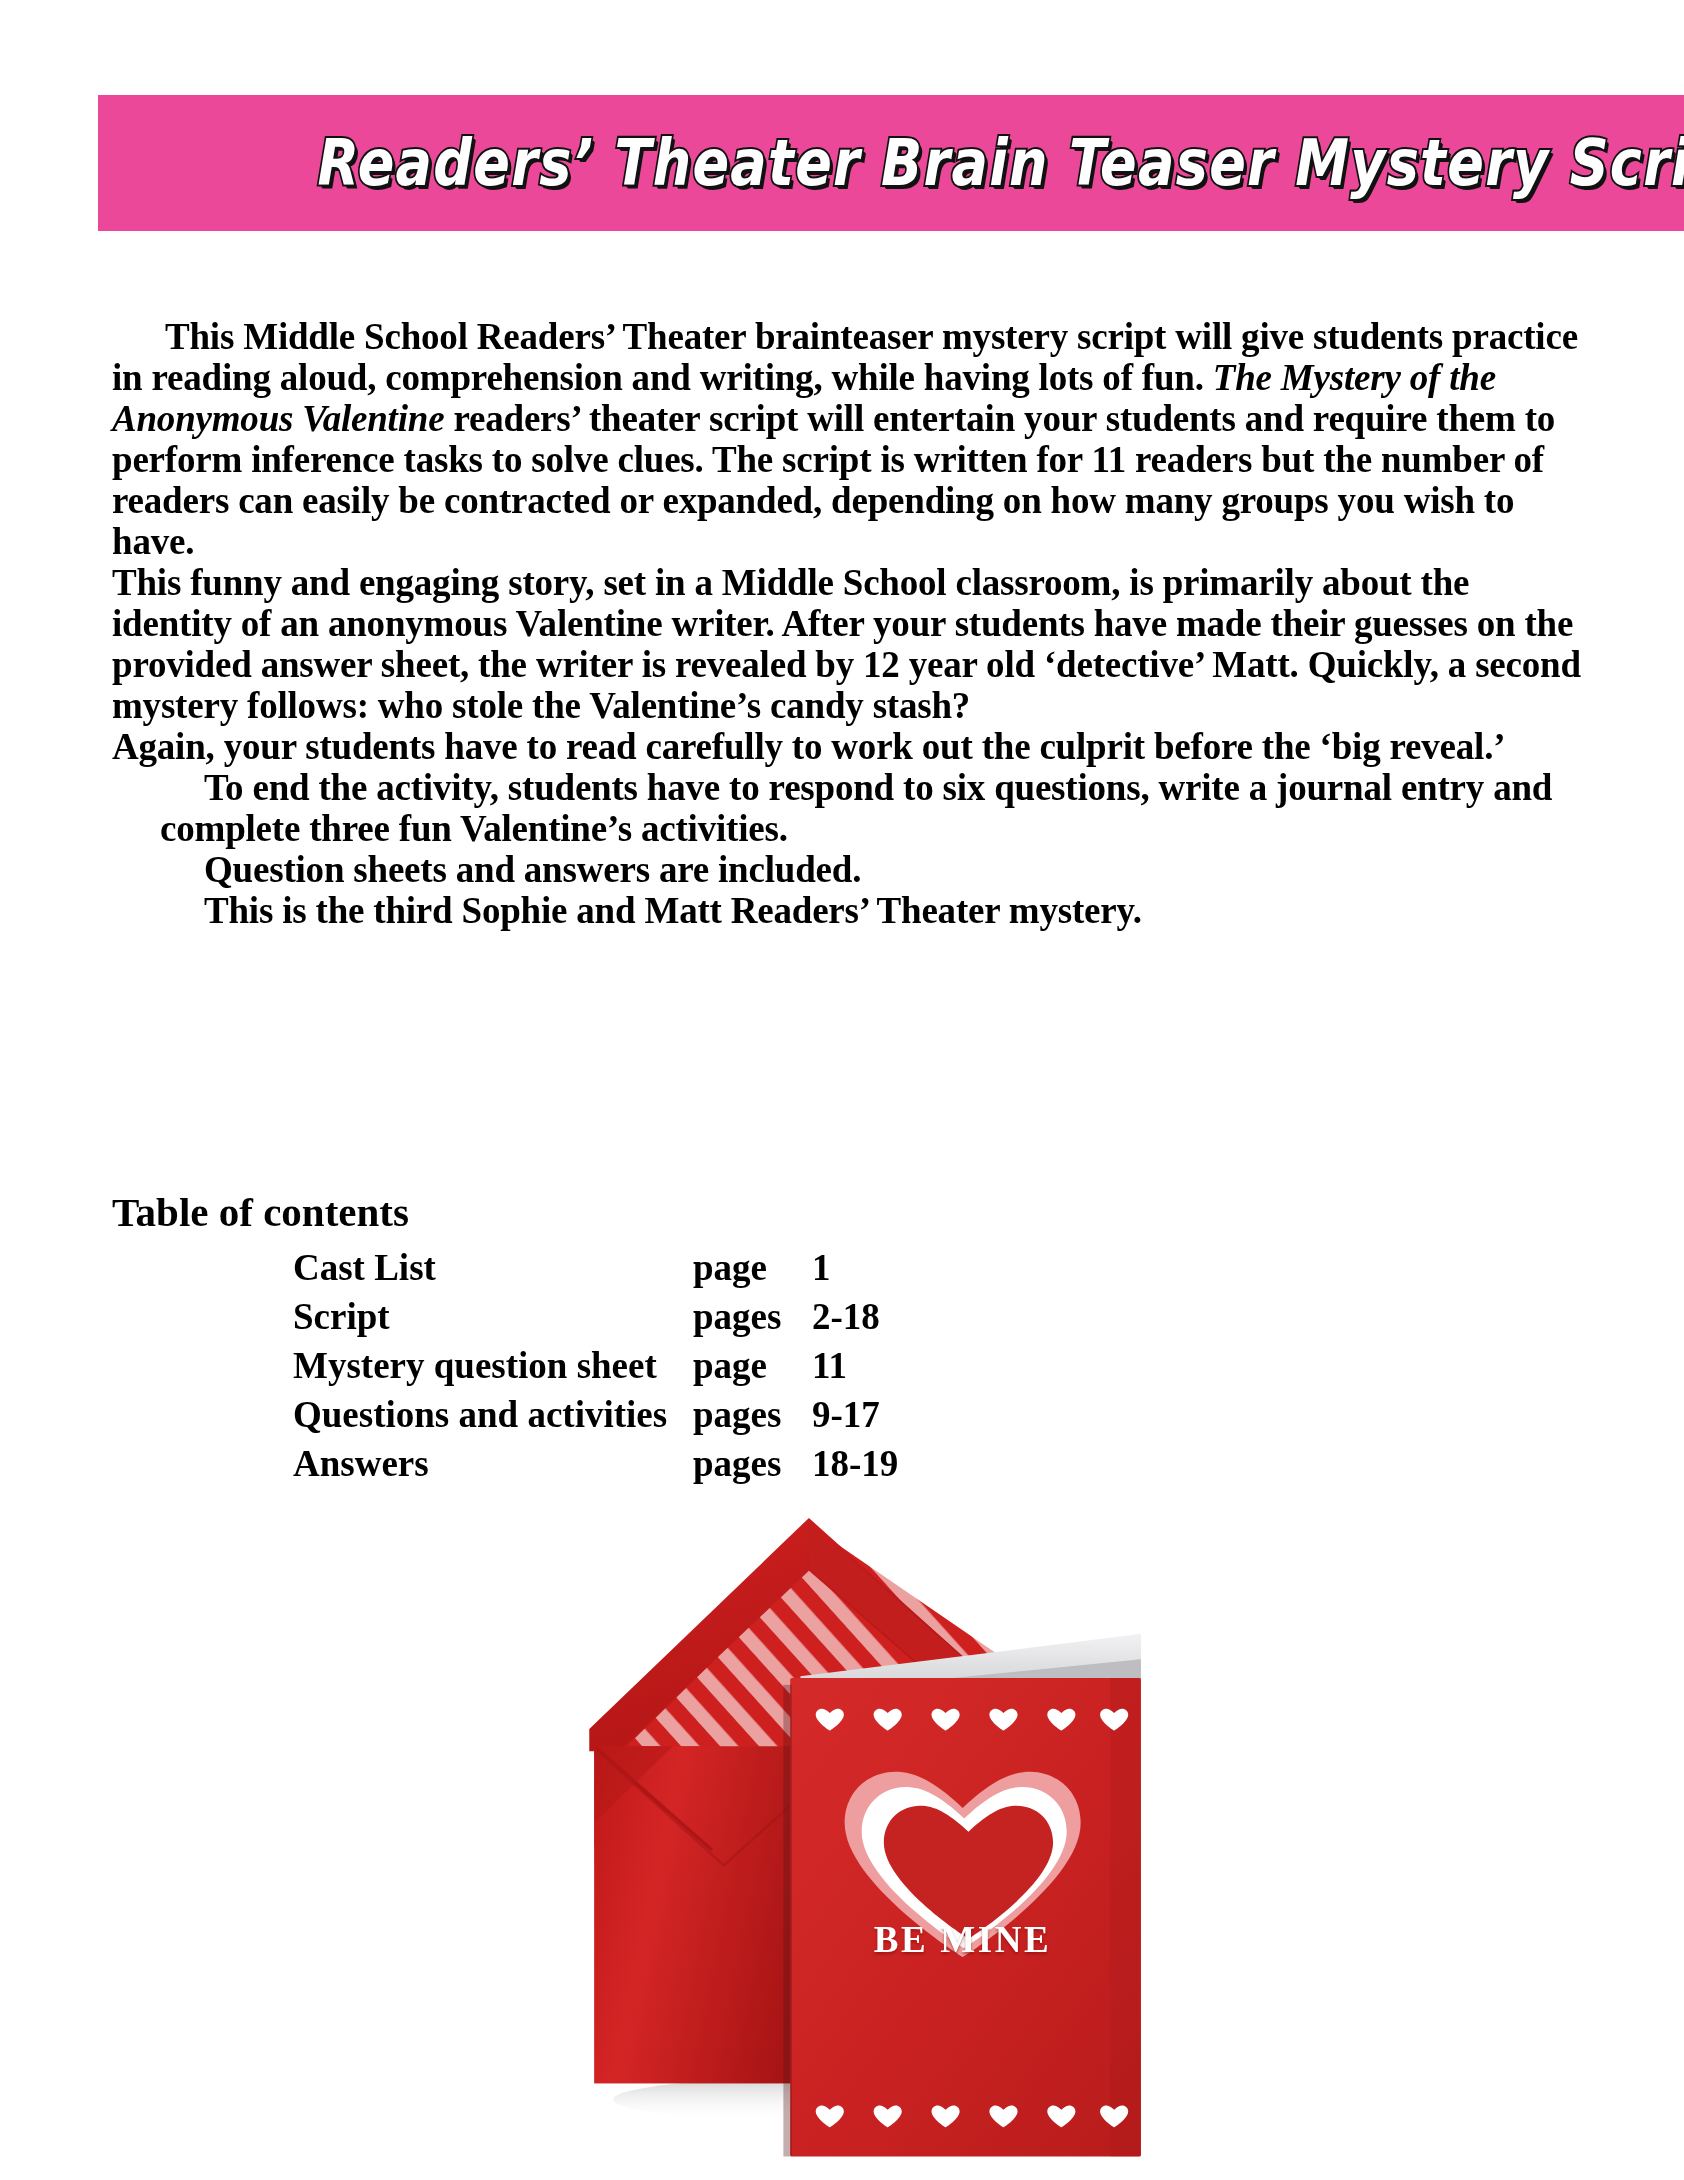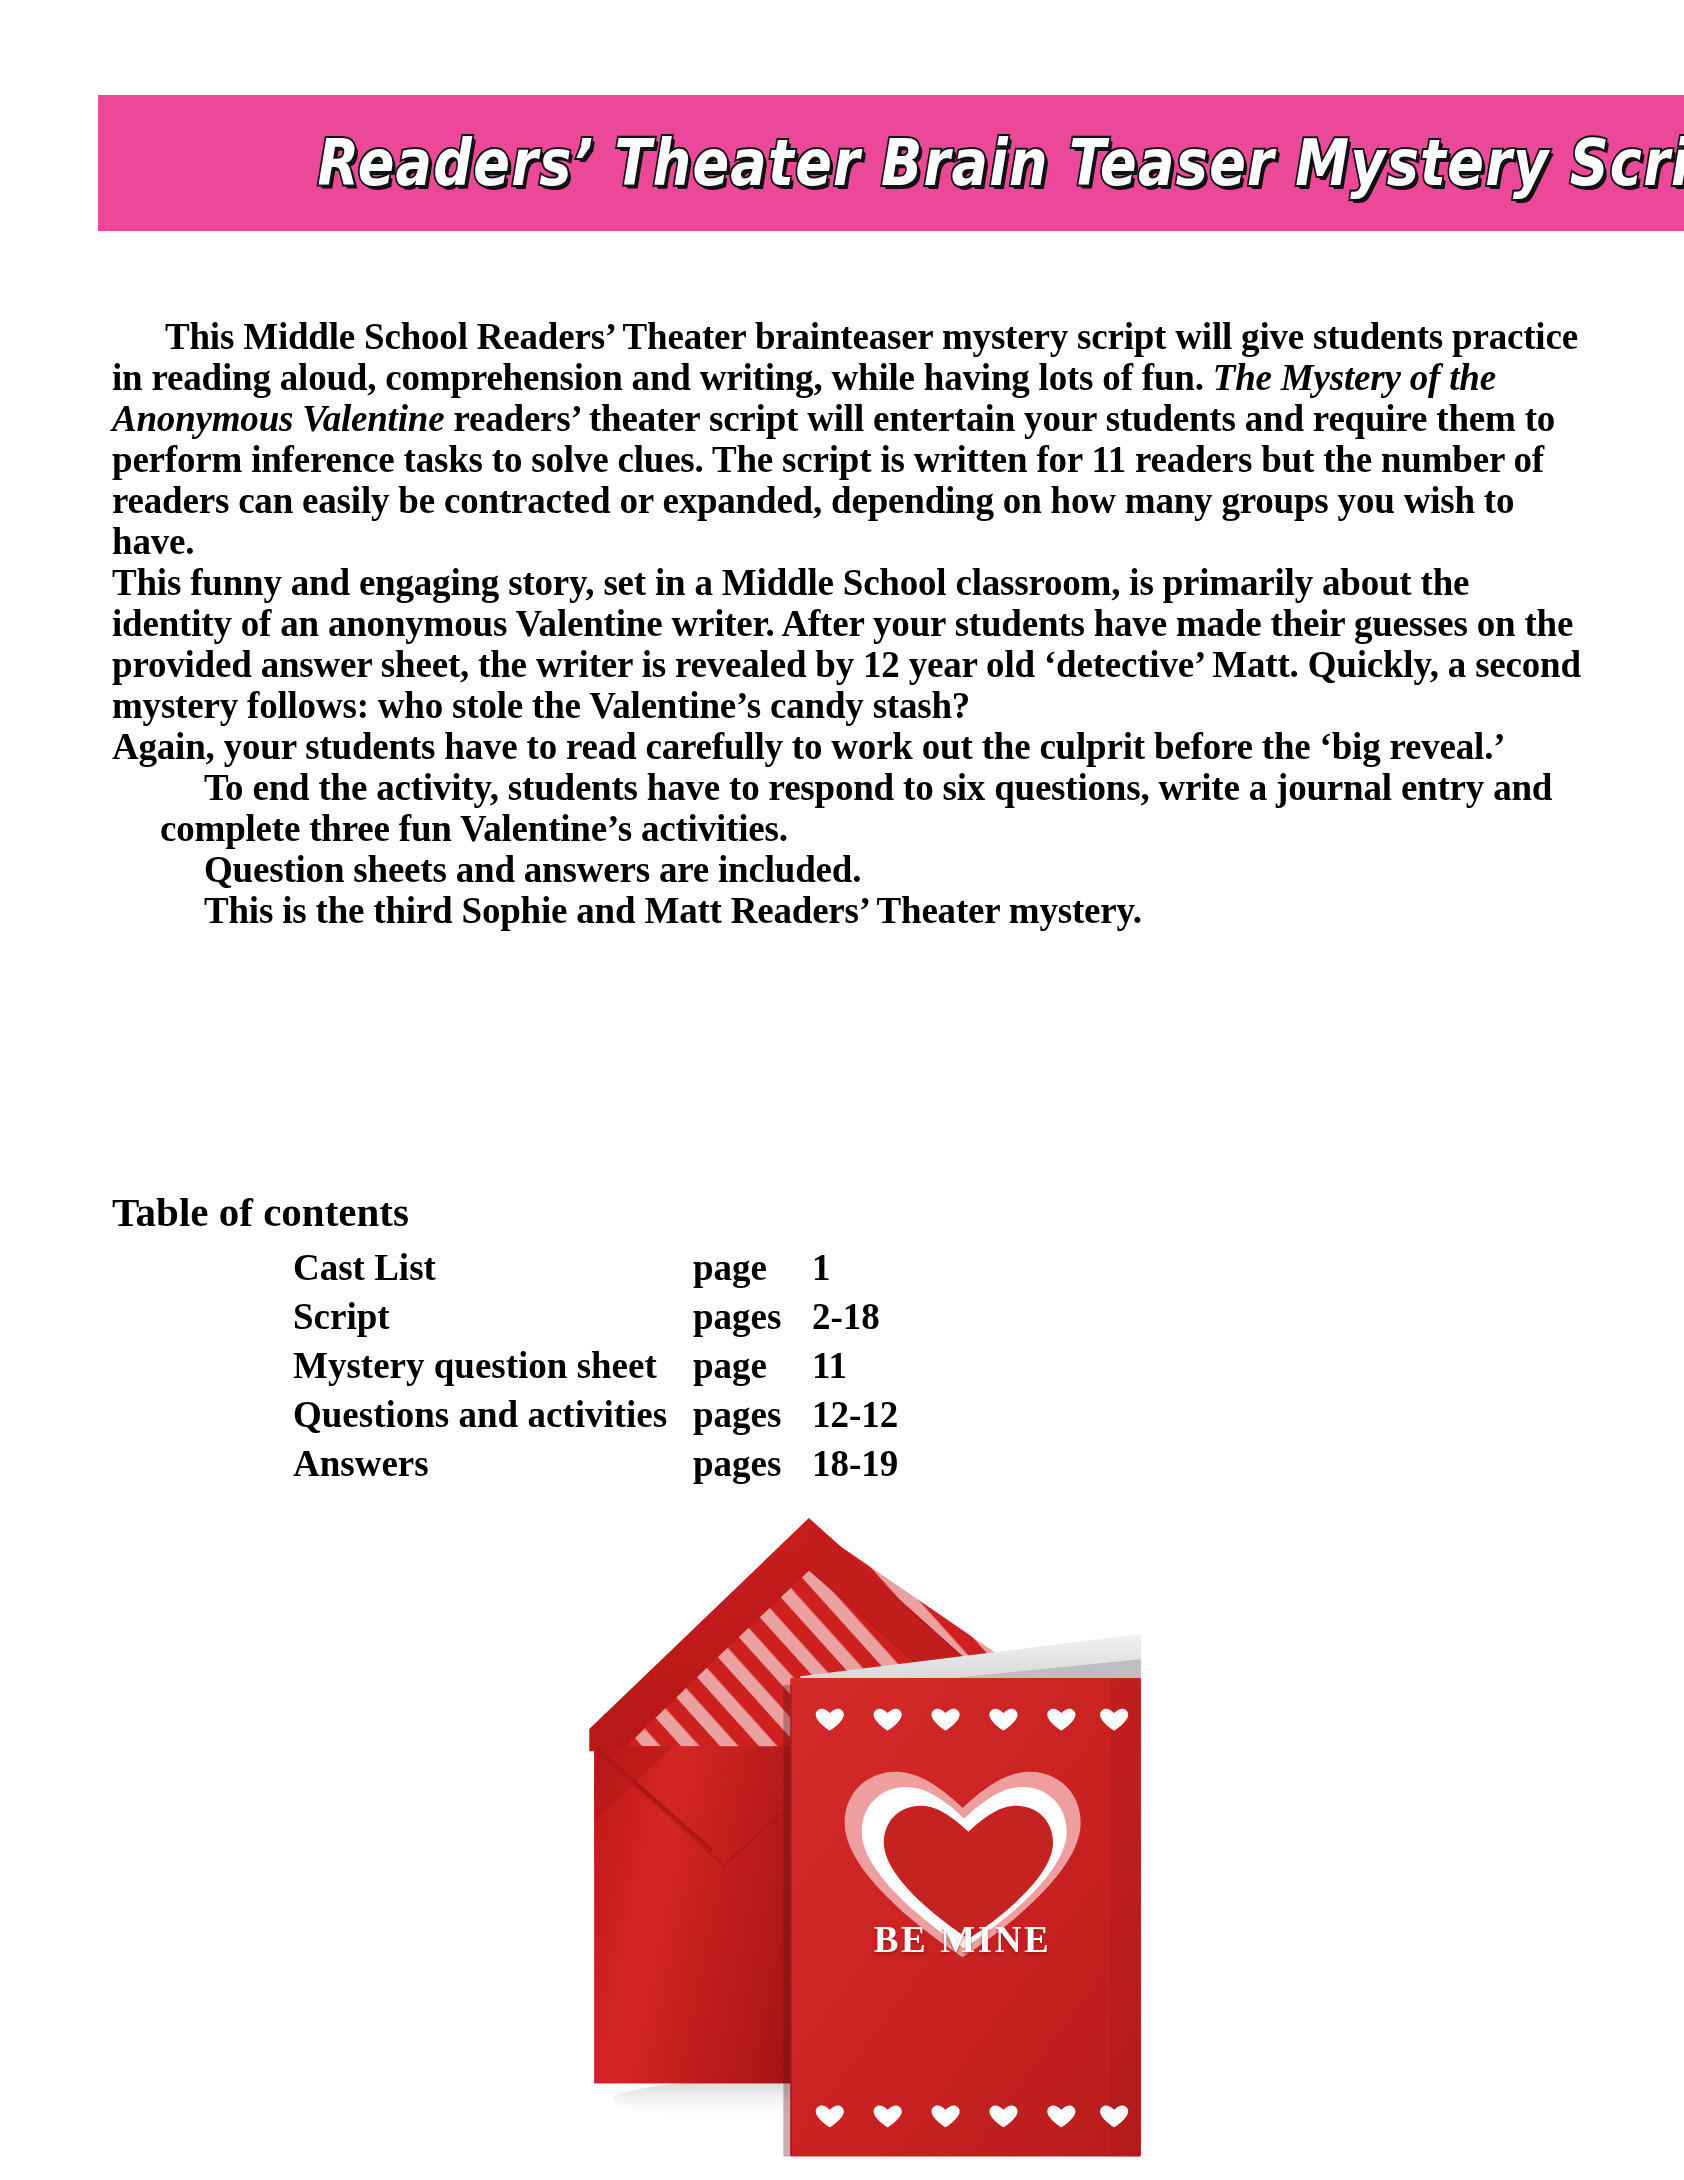--- a/index.html
+++ b/index.html
@@ -165,21 +165,21 @@
 
     <div class="toc-row">
       <span class="toc-label">Mystery question sheet</span>
       <span class="toc-pageword">page</span>
       <span class="toc-pagenum">11</span>
     </div>
 
     <div class="toc-row">
       <span class="toc-label">Questions and activities</span>
       <span class="toc-pageword">pages</span>
-      <span class="toc-pagenum">12-12</span>
+      <span class="toc-pagenum">9-17</span>
     </div>
 
     <div class="toc-row">
       <span class="toc-label">Answers</span>
       <span class="toc-pageword">pages</span>
       <span class="toc-pagenum">18-19</span>
     </div>
 
   </div>
 </div>

